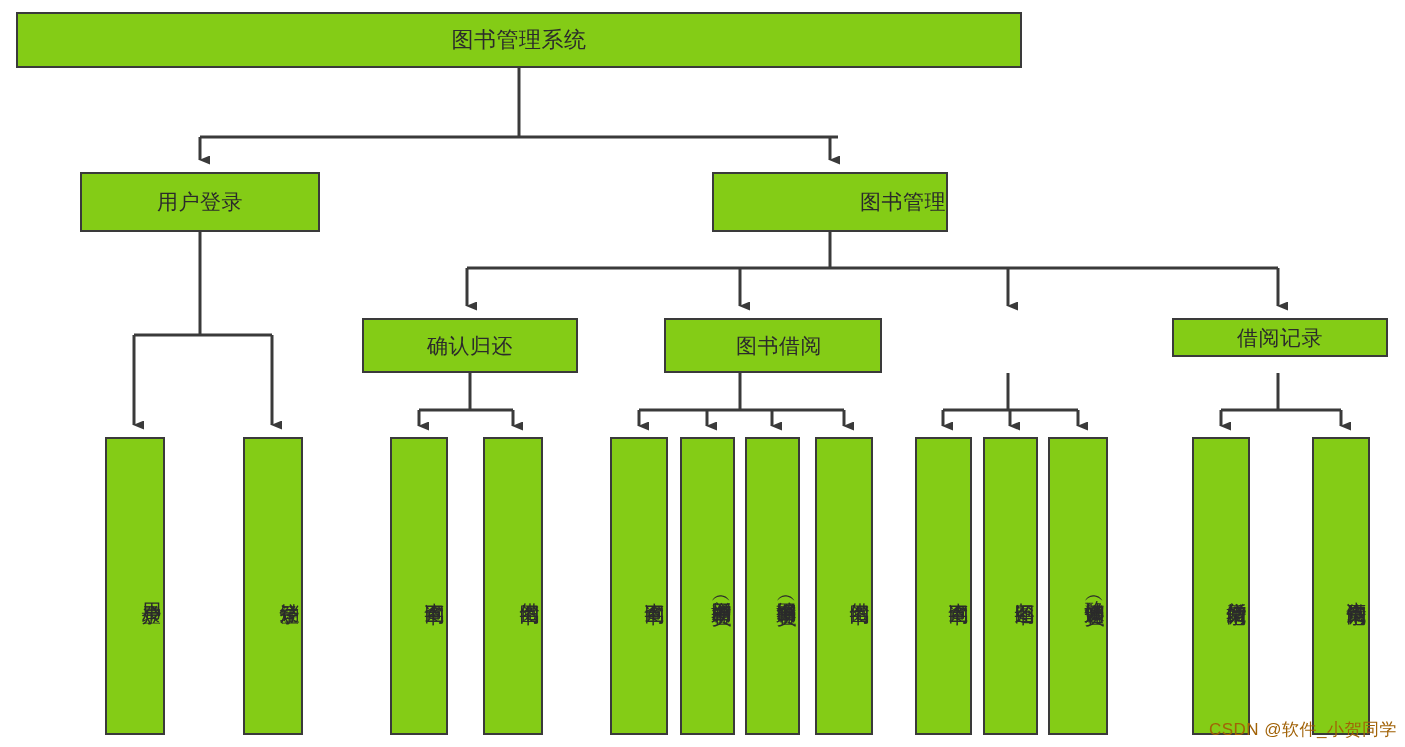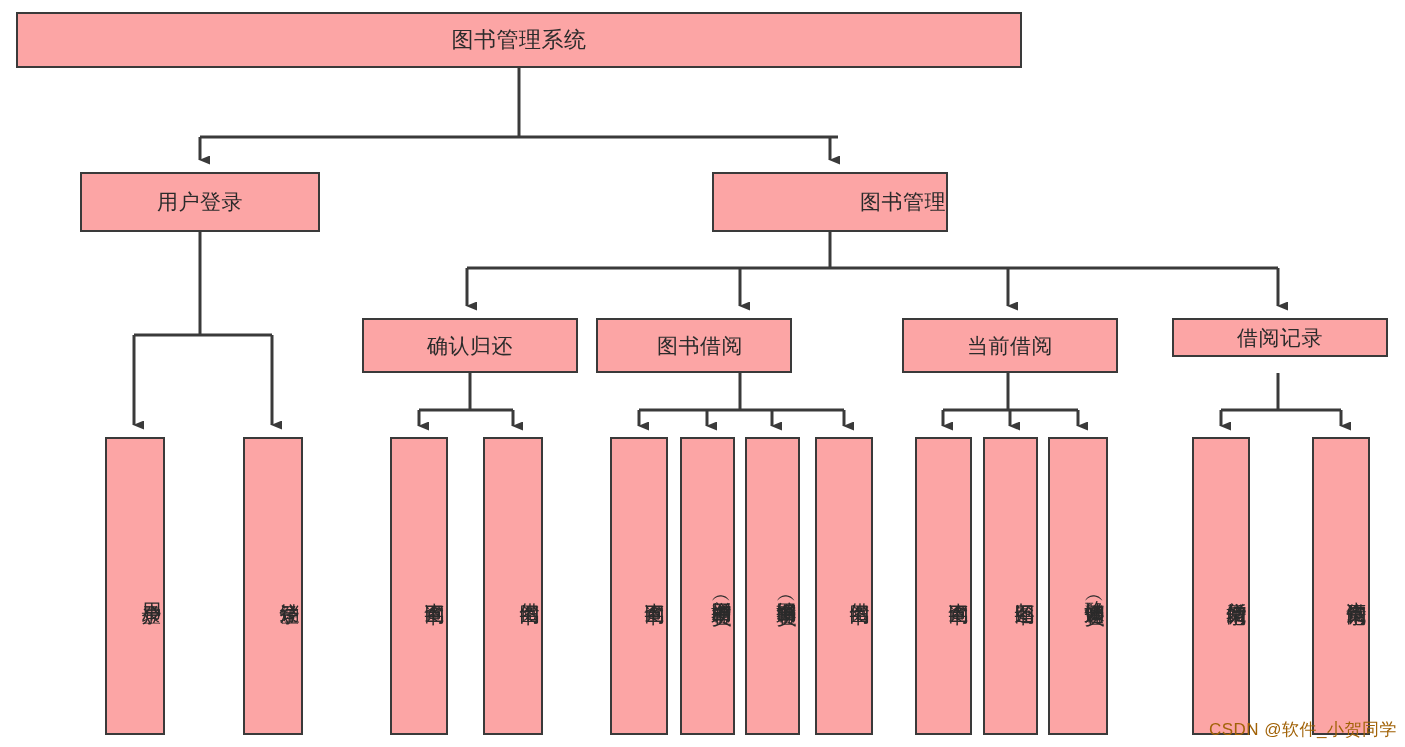--- a/index.html
+++ b/index.html
@@ -14,21 +14,21 @@
     position: relative;
     width: 1405px;
     height: 747px;
     background: #ffffff;
     overflow: hidden;
   }
   .node {
     position: absolute;
     box-sizing: border-box;
     border: 2.5px solid #3a3a3a;
-    background: #fca5a5;
+    background: #84cc16;
     display: flex;
     align-items: center;
     justify-content: center;
     color: #2b2b2b;
   }
   .node.horiz {
     font-size: 21px;
     letter-spacing: 0.5px;
   }
   .node.vert {
@@ -131,25 +131,22 @@
   <div class="node horiz" style="left:80px;top:172px;width:240px;height:60px;">
     <span>用户登录</span>
   </div>
   <div class="node horiz" style="left:712px;top:172px;width:236px;height:60px;justify-content:flex-end;">
     <span>图书管理</span>
   </div>
 
   <div class="node horiz" style="left:362px;top:318px;width:216px;height:55px;">
     <span>确认归还</span>
   </div>
-  <div class="node horiz" style="left:596px;top:318px;width:196px;height:55px;padding-left:12px;">
+  <div class="node horiz" style="left:664px;top:318px;width:218px;height:55px;padding-left:12px;">
     <span>图书借阅</span>
-  </div>
-  <div class="node horiz" style="left:902px;top:318px;width:216px;height:55px;">
-    <span>当前借阅</span>
   </div>
   <div class="node horiz" style="left:1172px;top:318px;width:216px;height:39px;">
     <span>借阅记录</span>
   </div>
 
   <div class="node vert" style="left:105px;top:437px;width:60px;height:298px;">
     <span class="vtext">用户登录</span>
   </div>
   <div class="node vert" style="left:243px;top:437px;width:60px;height:298px;">
     <span class="vtext">注销登录</span>

